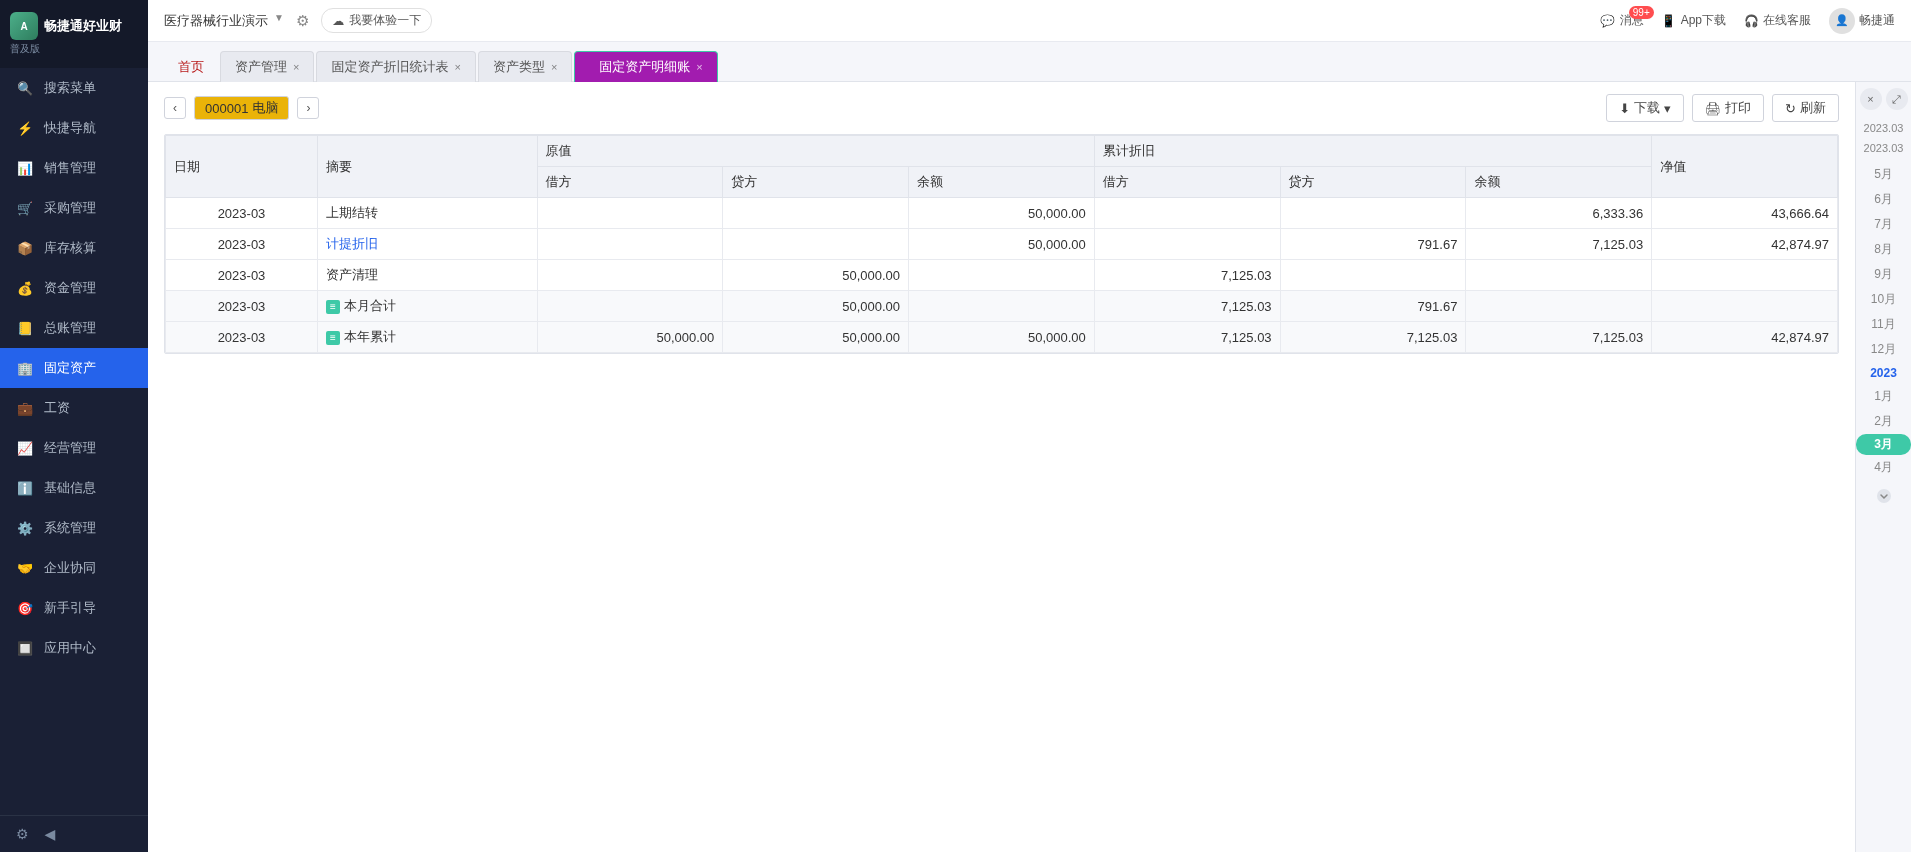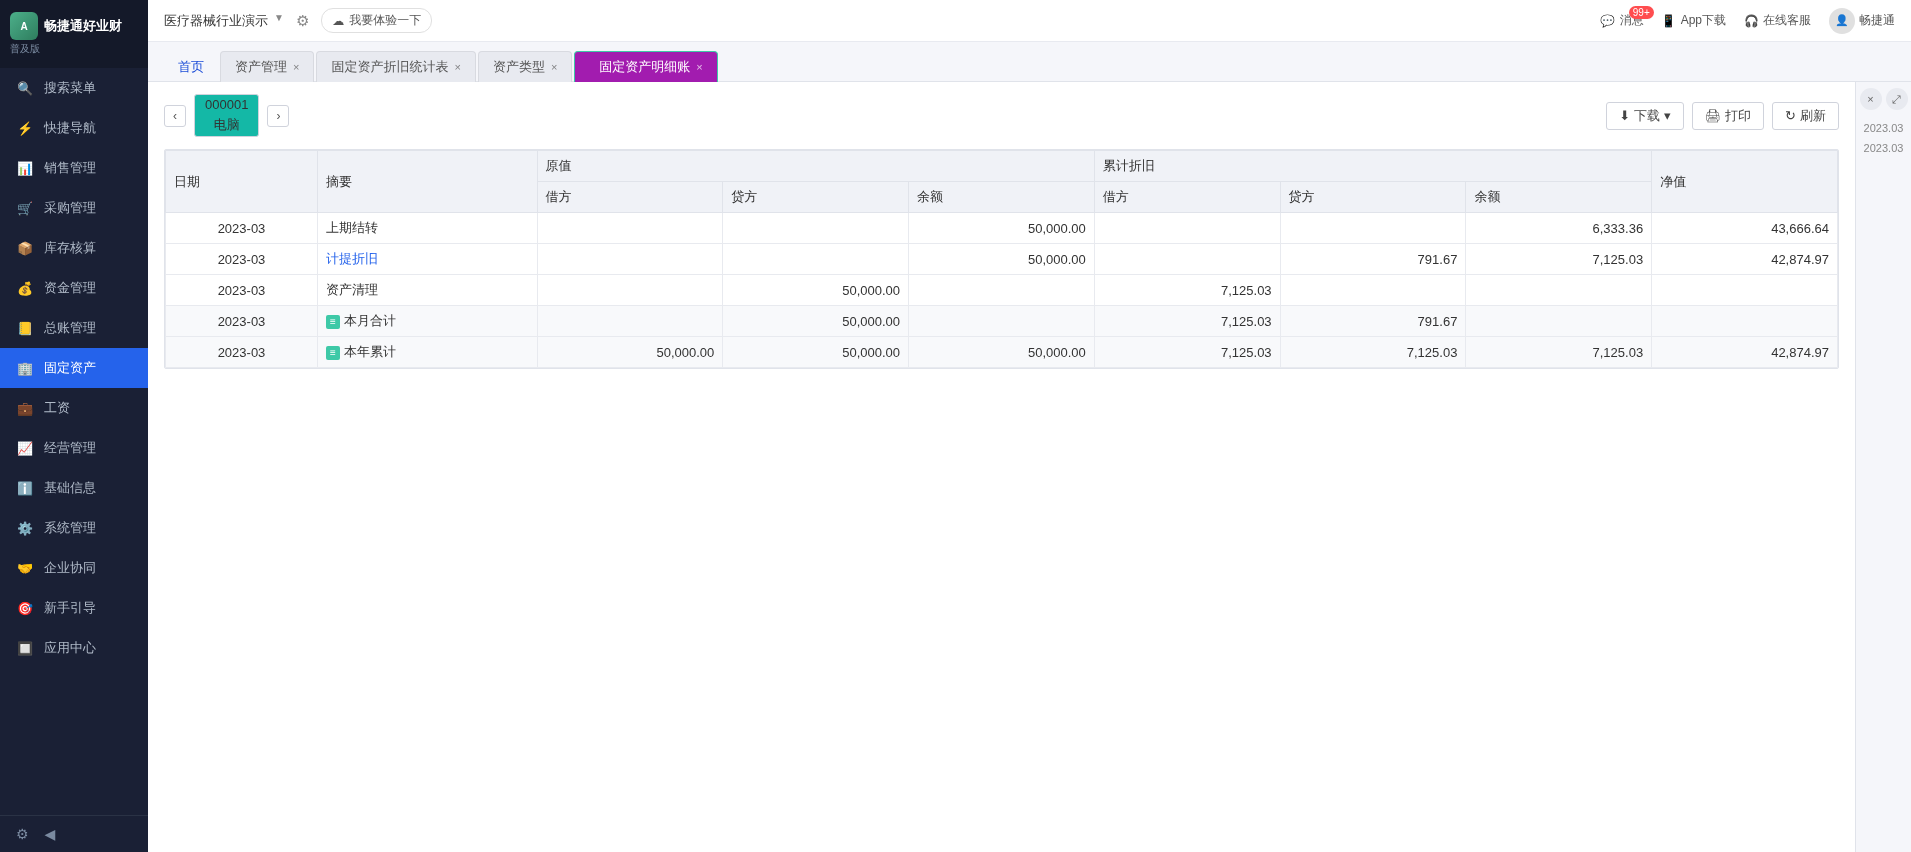--- a/index.html
+++ b/index.html
@@ -32,30 +32,30 @@
     .topbar-right { margin-left: auto; display: flex; align-items: center; gap: 18px; }
     .topbar-right-item { display: flex; align-items: center; gap: 4px; color: #555; font-size: 12px; cursor: pointer; position: relative; }
     .badge { background: #ff4d4f; color: #fff; font-size: 10px; border-radius: 8px; padding: 1px 4px; position: absolute; top: -6px; right: -10px; white-space: nowrap; }
     .topbar-avatar { width: 26px; height: 26px; background: #e0e0e0; border-radius: 50%; display: flex; align-items: center; justify-content: center; font-size: 11px; color: #666; }
 
     
     .tabbar { height: 40px; background: #f5f6fa; display: flex; align-items: flex-end; padding: 0 16px; border-bottom: 1px solid #e0e3ea; flex-shrink: 0; gap: 2px; }
     .tab { padding: 6px 14px; font-size: 13px; cursor: pointer; color: #555; border-radius: 4px 4px 0 0; background: #e8eaf0; border: 1px solid #d8dae0; border-bottom: none; display: flex; align-items: center; gap: 6px; position: relative; top: 1px; white-space: nowrap; }
     .tab.active { background: #a21caf; color: #fff; border-color: #3ec9a7; z-index: 1; padding-left: 24px; }
     .tab .tab-close { font-size: 11px; color: inherit; opacity: 0.7; cursor: pointer; }
-    .tab.plain { background: transparent; border: none; color: #1d4ed8; }
+    .tab.plain { background: transparent; border: none; color: #b91c1c; }
 
     
     .content { flex: 1; display: flex; overflow: hidden; background: #fff; }
     .main-content { flex: 1; overflow: auto; padding: 12px 16px; }
 
     
     .asset-nav { display: flex; align-items: center; gap: 8px; margin-bottom: 12px; }
     .asset-nav-arrow { background: #fff; border: 1px solid #d0d3dc; border-radius: 3px; width: 22px; height: 22px; display: flex; align-items: center; justify-content: center; cursor: pointer; font-size: 12px; color: #555; }
-    .asset-code-box { border: 1px solid #d0d3dc; border-radius: 3px; padding: 2px 10px; font-size: 13px; background: #14b8a6; color: #333; display: flex; align-items: center; gap: 4px; flex-direction: column; }
+    .asset-code-box { border: 1px solid #d0d3dc; border-radius: 3px; padding: 2px 10px; font-size: 13px; background: #eab308; color: #333; display: flex; align-items: center; gap: 4px; }
     .asset-nav-right { margin-left: auto; display: flex; gap: 8px; }
     .btn-action { display: flex; align-items: center; gap: 4px; padding: 4px 12px; border: 1px solid #d0d3dc; border-radius: 3px; background: #fff; cursor: pointer; font-size: 13px; color: #444; }
 
     
     .table-wrap { border: 1px solid #e0e3ea; border-radius: 2px; overflow: hidden; }
     table { width: 100%; border-collapse: collapse; font-size: 13px; }
     thead tr th { background: #f0f2f7; color: #333; font-weight: 500; border: 1px solid #e0e3ea; padding: 6px 8px; text-align: left; }
     tbody tr td { border: 1px solid #e8eaef; padding: 6px 8px; text-align: right; color: #333; }
     tbody tr td:first-child { text-align: center; }
     tbody tr td:nth-child(2) { text-align: left; }
@@ -335,16 +335,37 @@
     <div class="timeline-panel">
       <div class="tl-header">
         <div style="display:flex; gap:4px; margin-bottom:4px;">
           <div class="tl-close">×</div>
           <div class="tl-expand">⤢</div>
         </div>
         <div class="tl-item" style="font-size:11px;">2023.03</div>
         <div class="tl-item" style="font-size:11px;">2023.03</div>
       </div>
 
+      <div class="tl-year-block">
+        <div class="tl-item">5月</div>
+        <div class="tl-item">6月</div>
+        <div class="tl-item">7月</div>
+        <div class="tl-item">8月</div>
+        <div class="tl-item">9月</div>
+        <div class="tl-item">10月</div>
+        <div class="tl-item">11月</div>
+        <div class="tl-item">12月</div>
+        <div class="tl-item year-label" style="color:#2563eb; font-weight:bold;">2023</div>
+        <div class="tl-item">1月</div>
+        <div class="tl-item">2月</div>
+        <div class="tl-item current">3月</div>
+        <div class="tl-item">4月</div>
+        <div class="tl-item" style="color:#888; margin-top:4px;">
+          <svg width="16" height="16" viewBox="0 0 16 16">
+              <circle cx="8" cy="8" r="7" fill="#e0e3ea"></circle>
+              <path d="M5 7l3 3 3-3" stroke="#888" stroke-width="1.5" fill="none" stroke-linecap="round"></path>
+            </svg>
+        </div>
+      </div>
     </div>
 
   </div>
 </div>
 
 </body></html>

